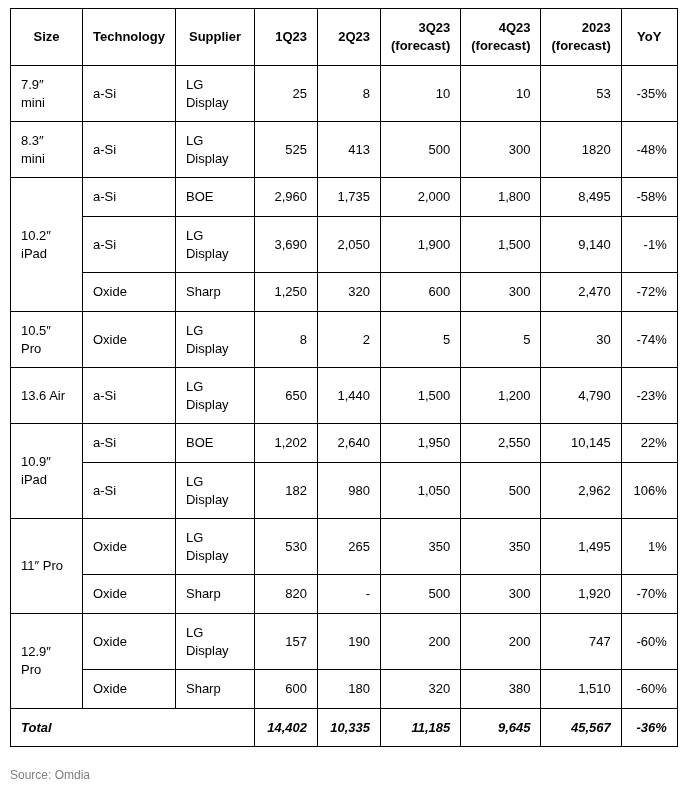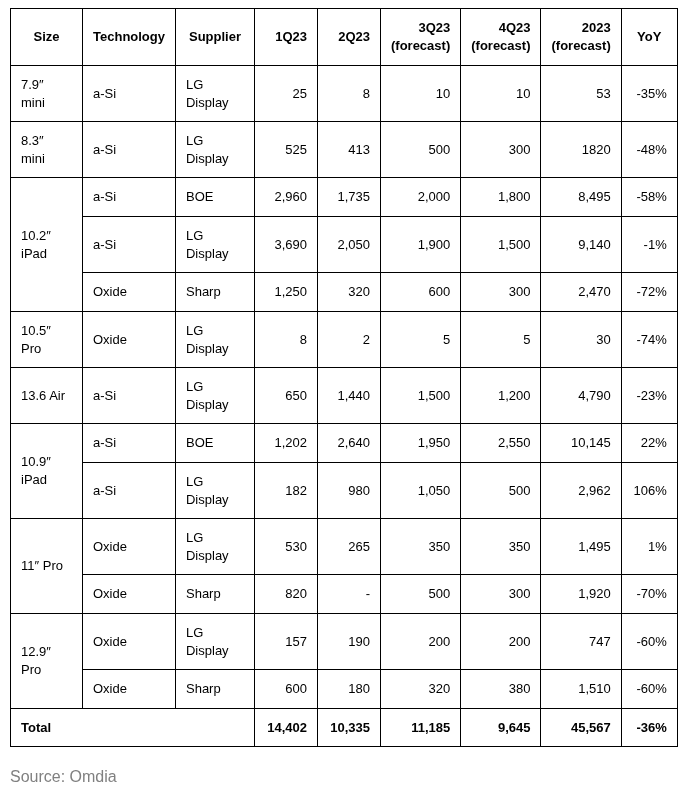--- a/index.html
+++ b/index.html
@@ -7,22 +7,22 @@
     table { position: absolute; left: 10px; top: 8px; border-collapse: collapse; table-layout: fixed; font-size: 13px; }
     td, th { border: 1.5px solid #000; padding: 0 10px; vertical-align: middle; line-height: 18px; }
     th { font-weight: bold; height: 56px; }
     th.l { text-align: center; margin-top: 7px; }
     th.r { text-align: right; }
     td.txt { text-align: left; }
     td.num { text-align: right; }
     td.yoy { text-align: right; padding-right: 10px; }
     tr.h58 td { height: 55px; }
     tr.h40 td { height: 38px; }
-    tr.total td { height: 37px; font-weight: bold; }
-    .source { position: absolute; left: 10px; top: 768px; font-size: 16px; color: #808080; }
+    tr.total td { height: 37px; font-weight: bold; font-style: italic; }
+    .source { position: absolute; left: 10px; top: 768px; font-size: 12px; color: #808080; }
   </style>
 </head>
 <body>
 
 <table>
   <colgroup>
     <col style="width:72px">
       <col style="width:91px">
       <col style="width:79px">
       <col style="width:63px">

